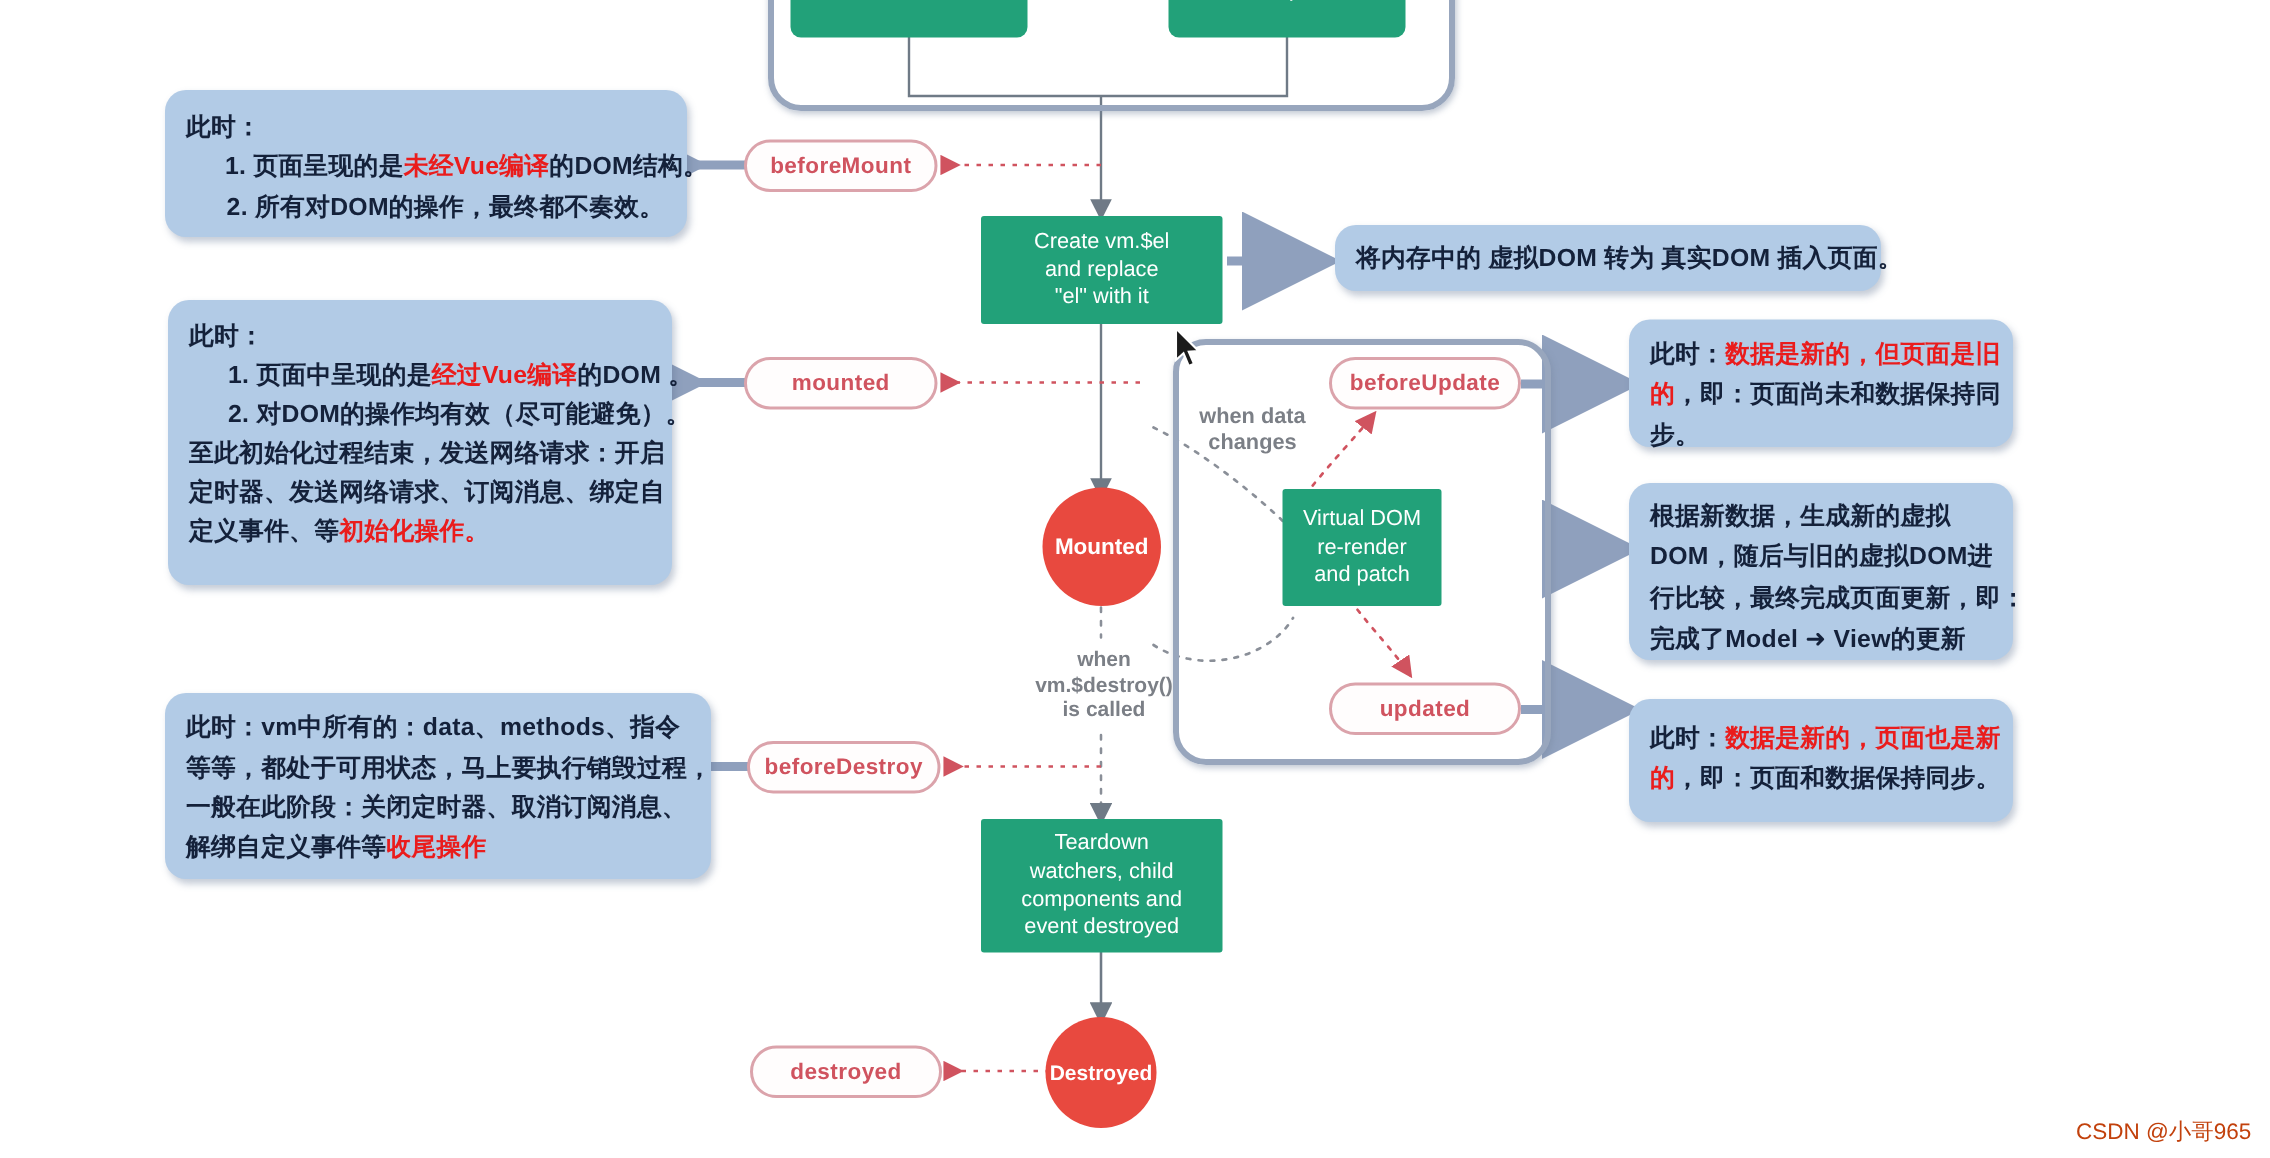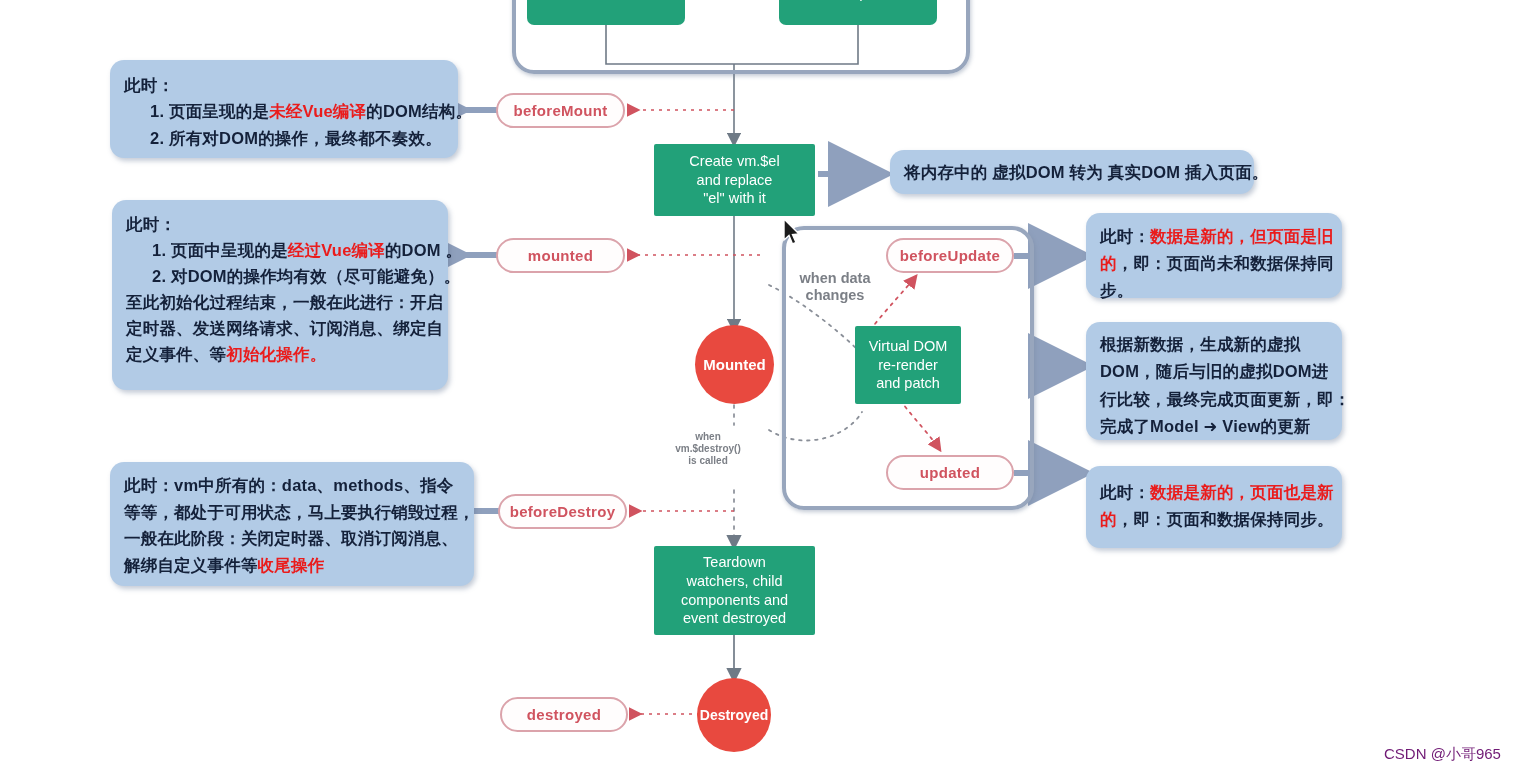--- a/index.html
+++ b/index.html
@@ -15,21 +15,21 @@
     position:absolute;
     background:#b2cbe6;
     border-radius:14px;
     box-shadow:2px 3px 5px rgba(90,110,140,.35);
     color:#14213a;
     font-weight:700;
     letter-spacing:.2px;
     box-sizing:border-box;
   }
   .note .ln{display:block;white-space:nowrap;}
-  .note .indent{padding-left:26px;}
+  .note .indent{padding-left:26px;text-align:center;}
   .hl{color:#ea1c1c;}
 
   
   .gbox{
     position:absolute;background:#22a179;color:#ffffff;
     border-radius:2px;display:flex;align-items:center;justify-content:center;
     text-align:center;line-height:1.28;font-weight:400;
     box-sizing:border-box;
   }
   .gbox.clip-top{border-radius:0 0 7px 7px;}
@@ -57,21 +57,21 @@
     box-sizing:border-box;
   }
 
   
   .cap{
     position:absolute;color:#7b7f86;font-weight:700;text-align:center;
     line-height:1.18;
   }
 
   .watermark{
-    position:absolute;color:#701a75;font-size:15px;white-space:nowrap;
+    position:absolute;color:#c2410c;font-size:15px;white-space:nowrap;
   }
 
   
   .cursor{position:absolute;width:22px;height:30px;}
 </style>
 </head>
 <body>
 
 <div id="stage">
 
@@ -204,37 +204,37 @@
     <span>Mounted</span>
   </div>
   <div class="circle" style="left:697px;top:678px;width:74px;height:74px;font-size:14px;">
     <span>Destroyed</span>
   </div>
 
   <div class="cap" style="left:780px;top:270px;width:110px;font-size:14.5px;">
     <div>when data</div>
     <div>changes</div>
   </div>
-  <div class="cap" style="left:638px;top:431px;width:140px;font-size:10px;">
+  <div class="cap" style="left:666px;top:431px;width:140px;font-size:14px;">
     <div>when</div>
     <div>vm.$destroy()</div>
     <div>is called</div>
   </div>
 
   <div class="note" id="n-before_mount" style="left:110px;top:60px;width:348px;height:98px;padding:12px 14px;font-size:16.5px;line-height:1.6;">
       <span class="ln"><span>此时：</span></span>
       <span class="ln indent"><span>1. 页面呈现的是</span><span class="hl">未经Vue编译</span><span>的DOM结构。</span></span>
       <span class="ln indent"><span>2. 所有对DOM的操作，最终都不奏效。</span></span>
     </div>
 
   <div class="note" id="n-mounted" style="left:112px;top:200px;width:336px;height:190px;padding:11px 14px;font-size:16.5px;line-height:1.58;">
       <span class="ln"><span>此时：</span></span>
       <span class="ln indent"><span>1. 页面中呈现的是</span><span class="hl">经过Vue编译</span><span>的DOM 。</span></span>
       <span class="ln indent"><span>2. 对DOM的操作均有效（尽可能避免）。</span></span>
-      <span class="ln"><span>至此初始化过程结束，一般在此进行：开启</span></span>
+      <span class="ln"><span>至此初始化过程结束，发送网络请求：开启</span></span>
       <span class="ln"><span>定时器、发送网络请求、订阅消息、绑定自</span></span>
       <span class="ln"><span>定义事件、等</span><span class="hl">初始化操作。</span></span>
     </div>
 
   <div class="note" id="n-before_destroy" style="left:110px;top:462px;width:364px;height:124px;padding:10px 14px;font-size:16.5px;line-height:1.62;">
       <span class="ln"><span>此时：vm中所有的：data、methods、指令</span></span>
       <span class="ln"><span>等等，都处于可用状态，马上要执行销毁过程，</span></span>
       <span class="ln"><span>一般在此阶段：关闭定时器、取消订阅消息、</span></span>
       <span class="ln"><span>解绑自定义事件等</span><span class="hl">收尾操作</span></span>
     </div>

